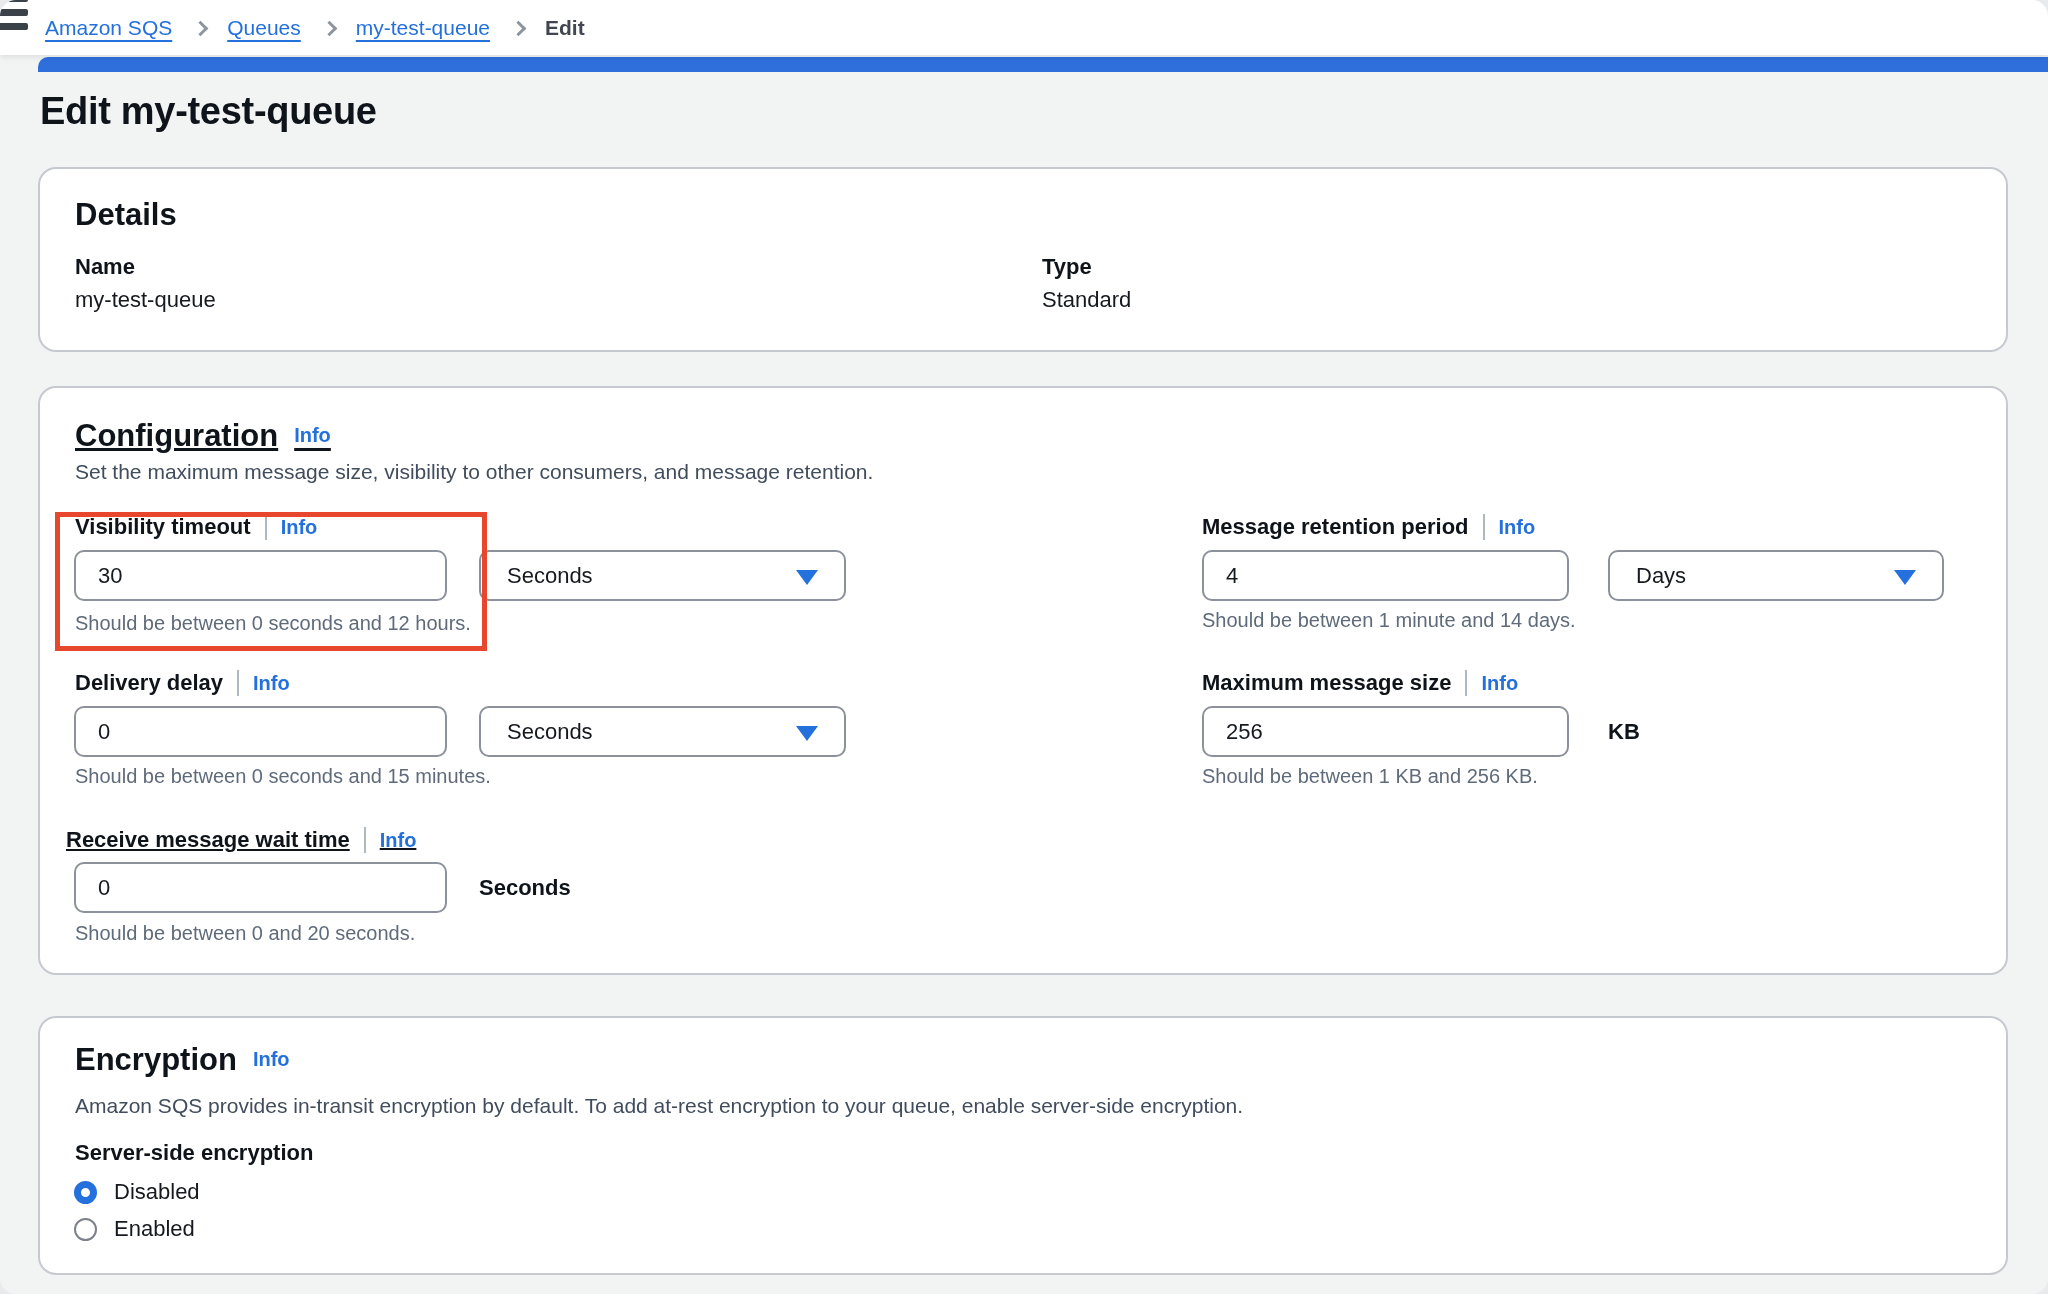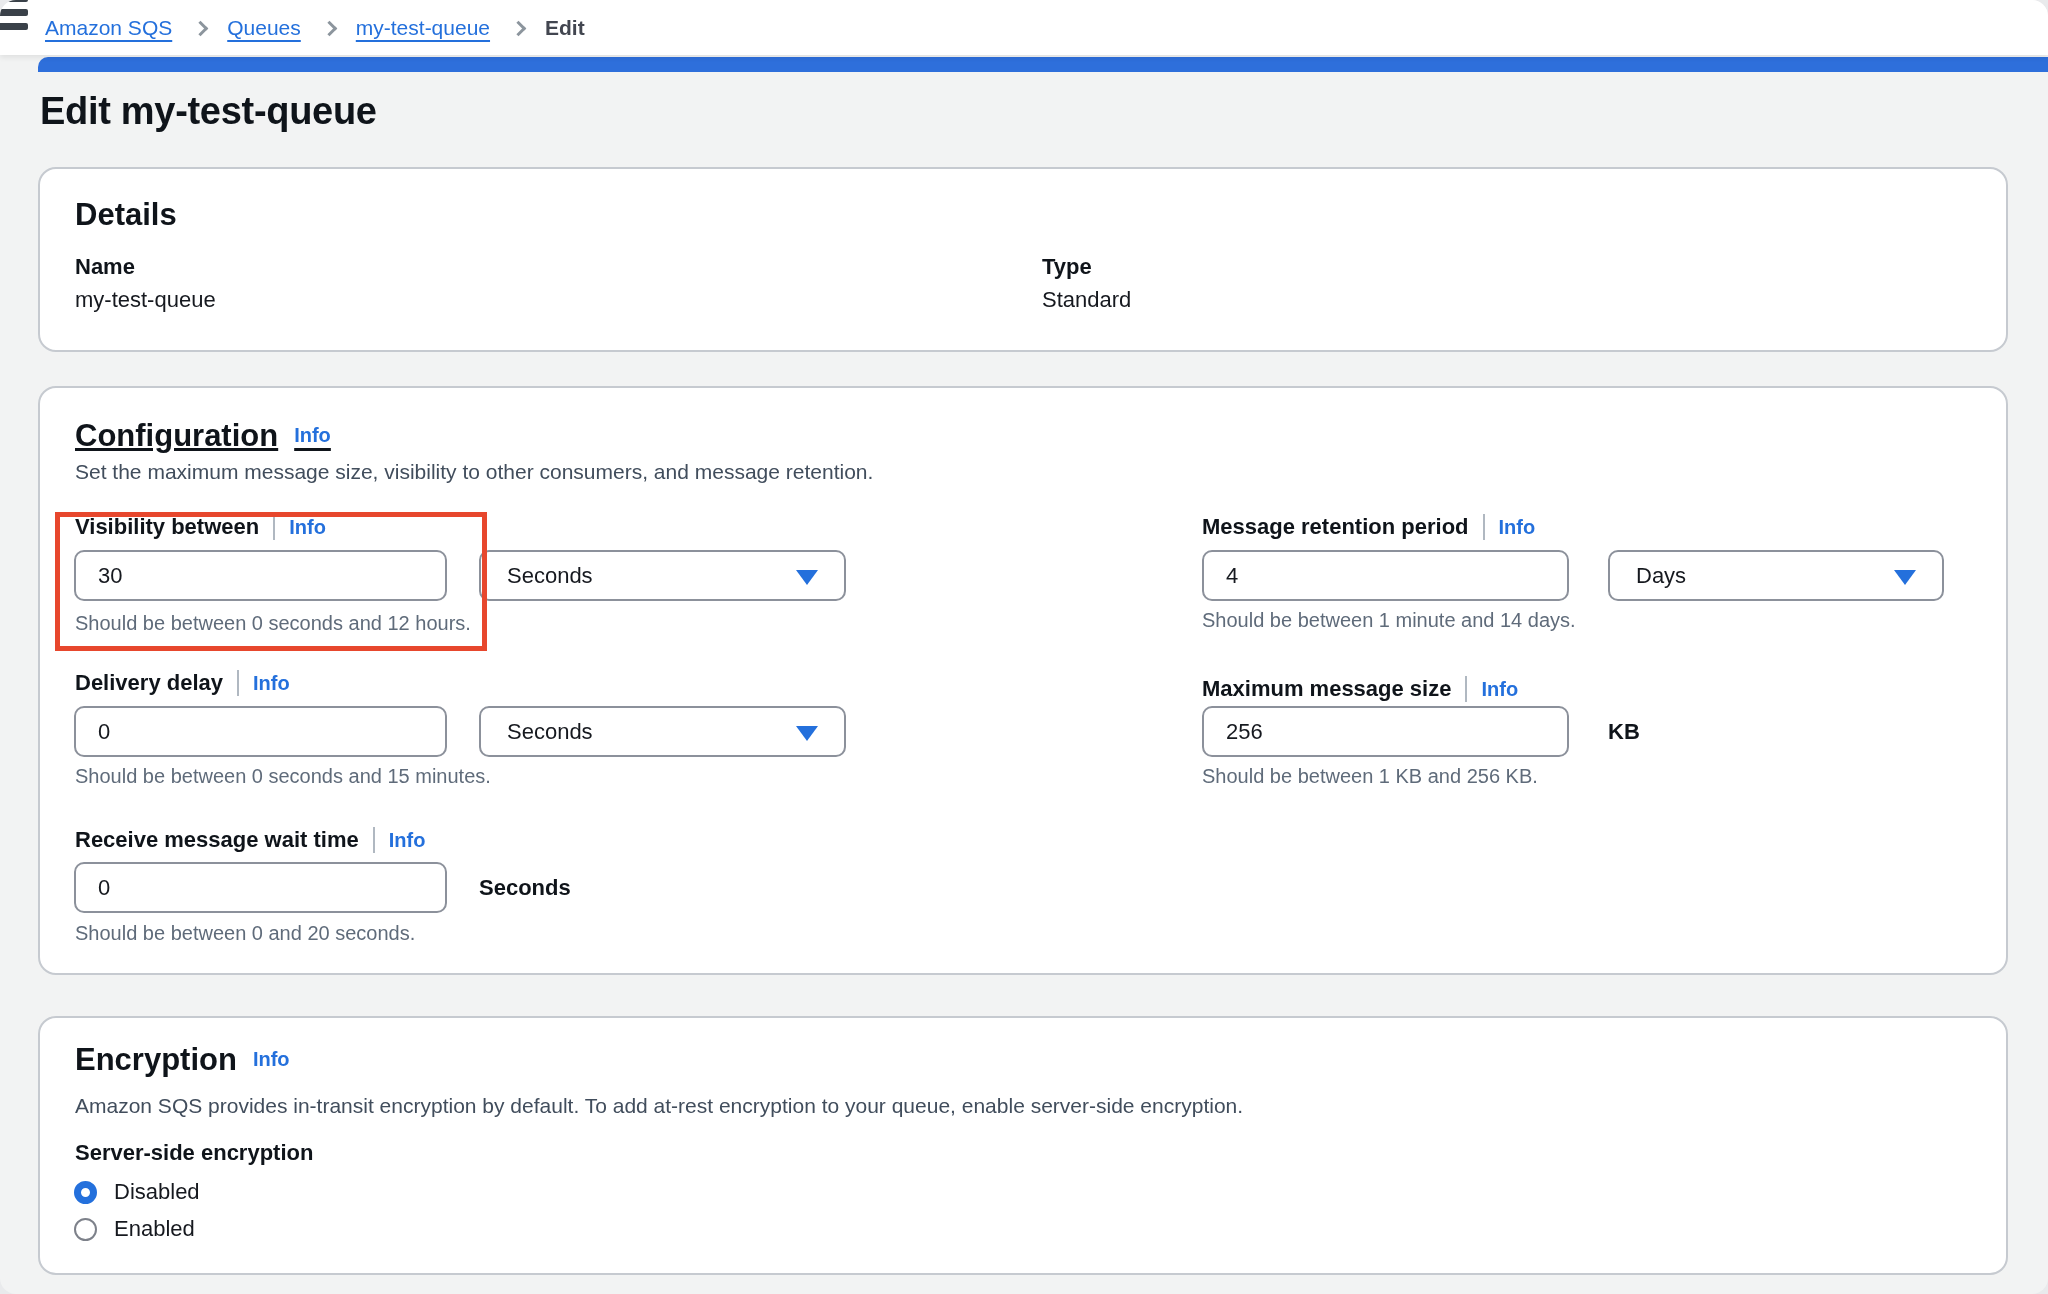--- a/index.html
+++ b/index.html
@@ -132,21 +132,21 @@
 
   <section class="card" style="top:386px; height:589px;">
     <h2 style="top:30px;text-decoration:underline;">
       <span>Configuration</span><span class="info-link">Info</span>
     </h2>
     <p class="card-desc" style="top:72px;">Set the maximum message size, visibility to other consumers, and message retention.</p>
 
     <div class="highlight-box" style="left:15px; top:124px; width:432px; height:139px;"></div>
 
     <div class="field-label-row" style="left:35px; top:126px;">
-      <span>Visibility between</span>
+      <span>Visibility timeout</span>
       <span class="label-divider"></span>
       <span class="info-link">Info</span>
     </div>
     <input class="text-input" style="left: 34px; top: 162px; width: 373px;" readonly="" value="30">
     <div class="select-box" style="left:439px; top:162px; width:367px;">
       <span>Seconds</span>
       <span class="select-caret"></span>
     </div>
     <div class="hint" style="left:35px; top:224px;text-align:center;">Should be between 0 seconds and 12 hours.</div>
 
@@ -167,30 +167,30 @@
       <span class="label-divider"></span>
       <span class="info-link">Info</span>
     </div>
     <input class="text-input" style="left: 34px; top: 318px; width: 373px;" readonly="" value="0">
     <div class="select-box" style="left:439px; top:318px; width:367px;">
       <span>Seconds</span>
       <span class="select-caret"></span>
     </div>
     <div class="hint" style="left:35px; top:377px;">Should be between 0 seconds and 15 minutes.</div>
 
-    <div class="field-label-row" style="left:1162px; top:288px;">
+    <div class="field-label-row" style="left:1162px; top:282px;">
       <span>Maximum message size</span>
       <span class="label-divider"></span>
       <span class="info-link">Info</span>
     </div>
     <input class="text-input" style="left: 1162px; top: 318px; width: 367px;" readonly="" value="256">
     <div class="unit-static" style="left:1568px; top:331px;">KB</div>
     <div class="hint" style="left:1162px; top:377px;">Should be between 1 KB and 256 KB.</div>
 
-    <div class="field-label-row" style="left:35px; top:439px;">
+    <div class="field-label-row" style="left:26px; top:439px;text-decoration:underline;">
       <span>Receive message wait time</span>
       <span class="label-divider"></span>
       <span class="info-link">Info</span>
     </div>
     <input class="text-input" style="left: 34px; top: 474px; width: 373px;" readonly="" value="0">
     <div class="unit-static" style="left:439px; top:487px;">Seconds</div>
     <div class="hint" style="left:35px; top:534px;">Should be between 0 and 20 seconds.</div>
   </section>
 
   <section class="card" style="top:1016px; height:259px;">

